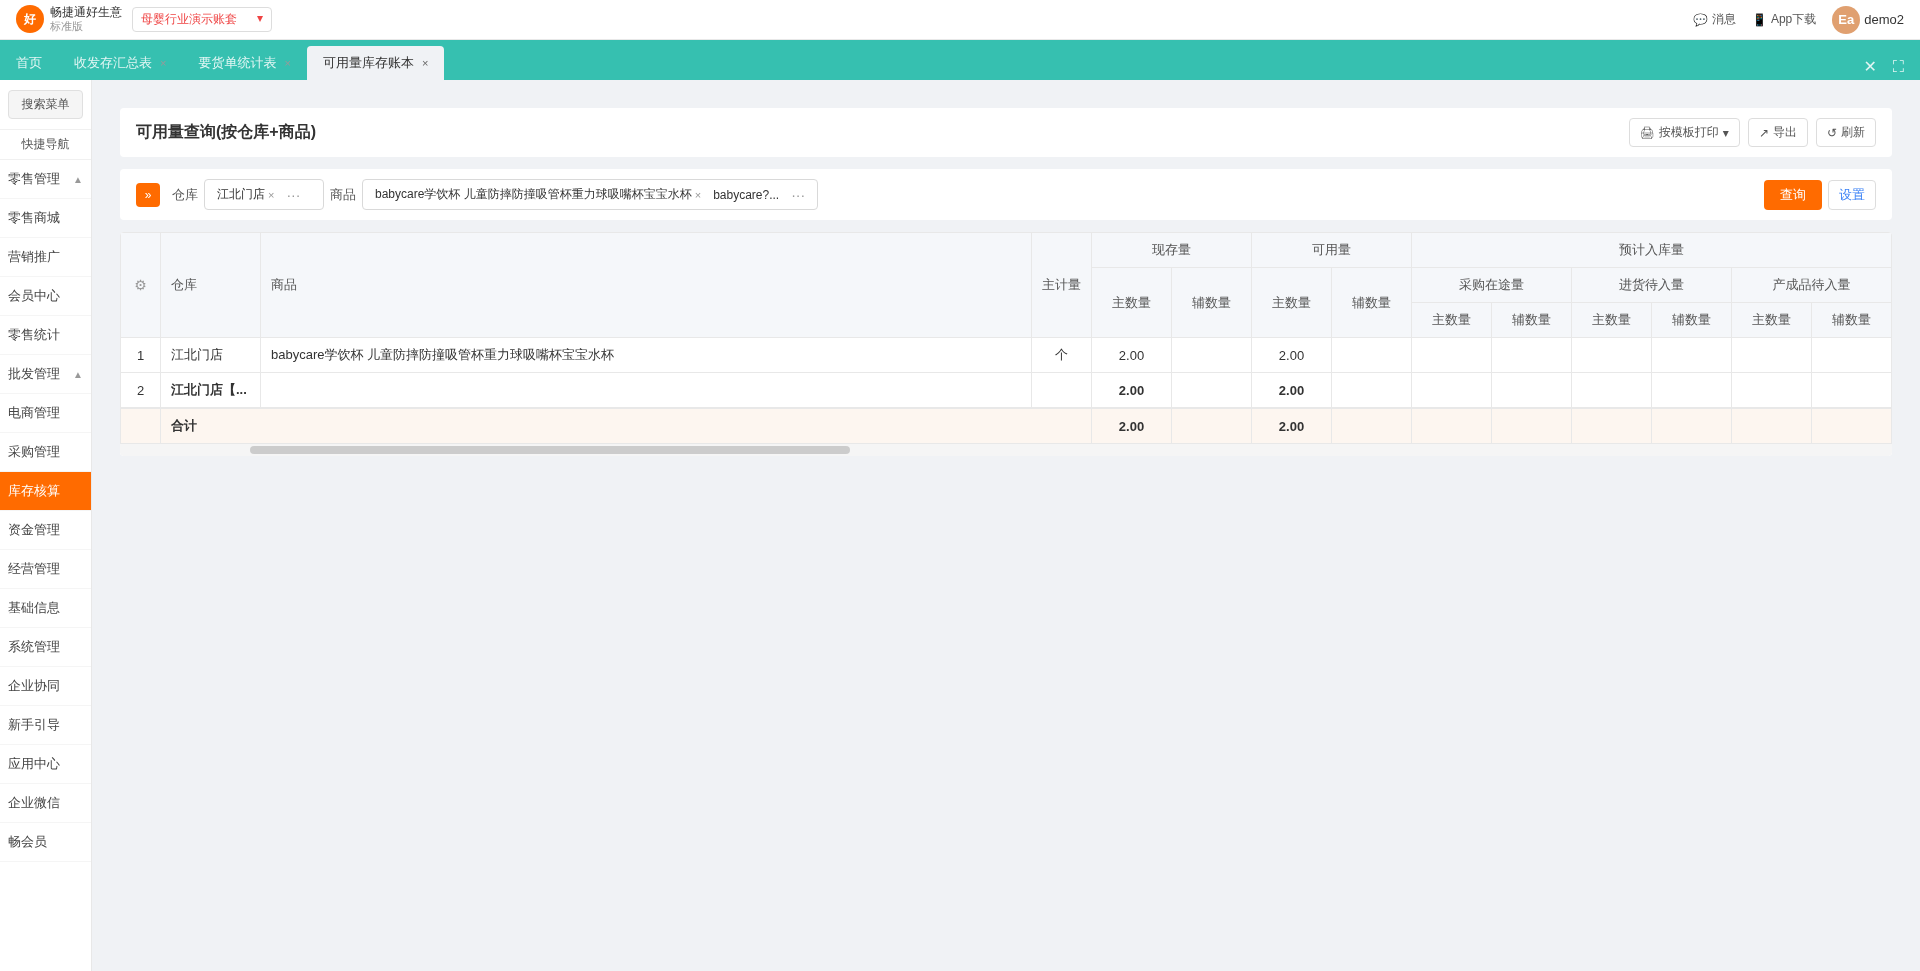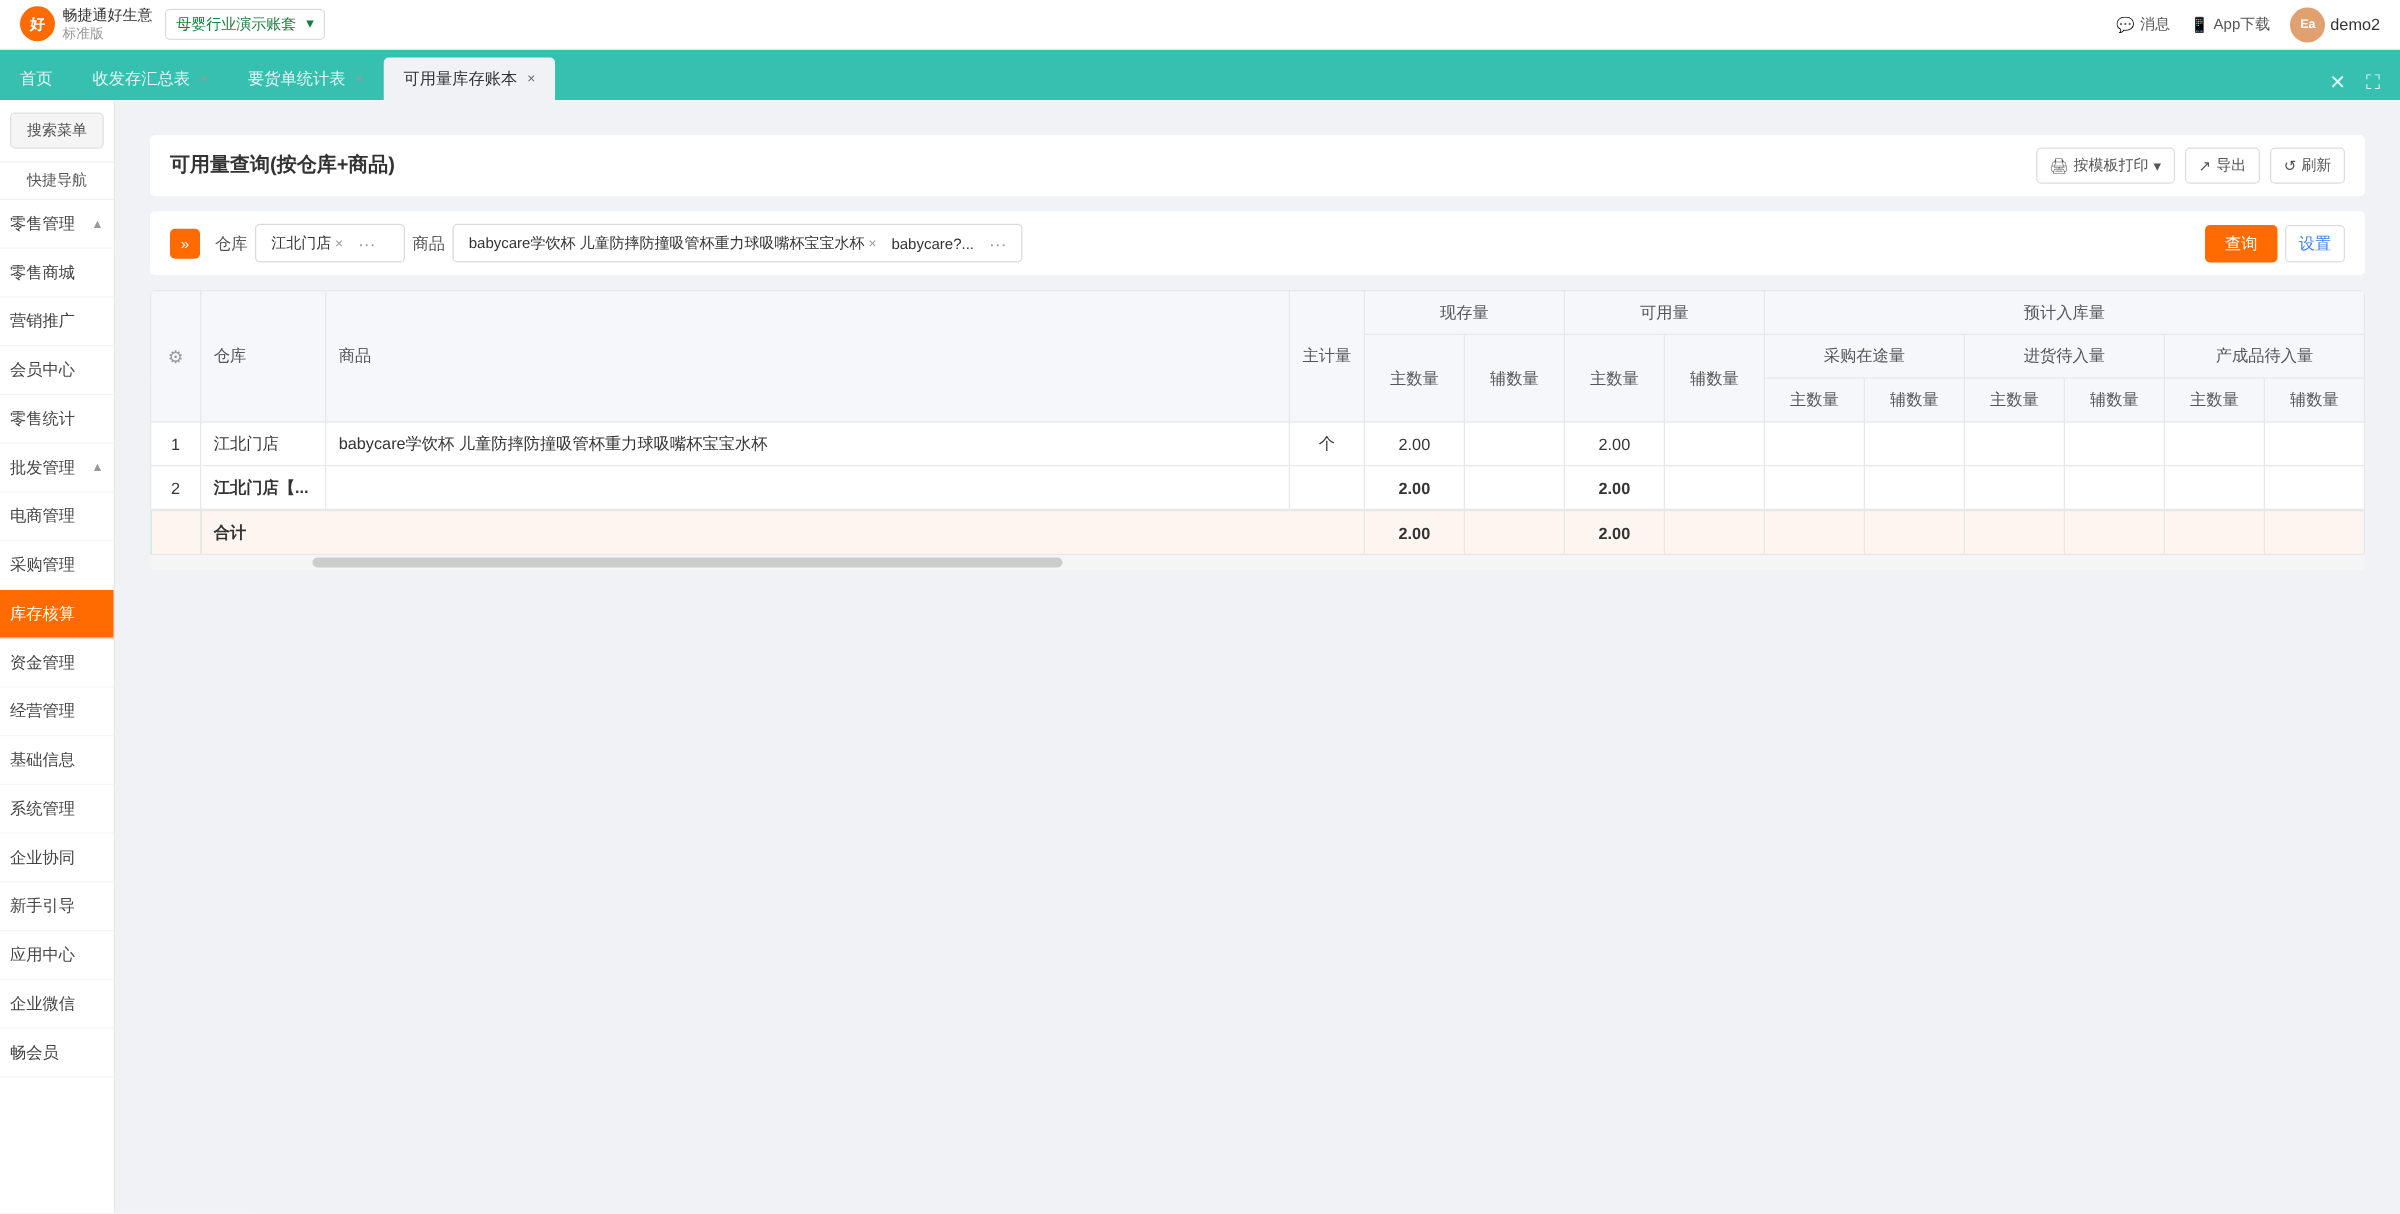--- a/index.html
+++ b/index.html
@@ -14,24 +14,24 @@
       justify-content: space-between;
       padding: 0 16px;
       border-bottom: 1px solid #e8e8e8;
       flex-shrink: 0;
     }
     .top-bar-left { display: flex; align-items: center; gap: 10px; }
     .logo-area { display: flex; align-items: center; gap: 6px; }
     .logo-icon { width: 28px; height: 28px; background: #ff6b00; border-radius: 50%; display: flex; align-items: center; justify-content: center; color: white; font-size: 12px; font-weight: bold; }
     .logo-text { font-size: 12px; color: #333; line-height: 1.2; }
     .logo-sub { font-size: 11px; color: #999; }
-    .industry-selector { display: flex; align-items: flex-start; gap: 8px; border: 1px solid #ddd; border-radius: 4px; padding: 3px 8px; cursor: pointer; color: #15803d; font-size: 12px; }
+    .industry-selector { display: flex; align-items: flex-start; gap: 20px; border: 1px solid #ddd; border-radius: 4px; padding: 3px 8px; cursor: pointer; color: #ef4444; font-size: 12px; }
     .top-bar-right { display: flex; align-items: center; gap: 16px; }
     .top-bar-btn { display: flex; align-items: center; gap: 4px; color: #555; font-size: 12px; cursor: pointer; }
-    .avatar { width: 28px; height: 28px; border-radius: 50%; background: #e0a070; display: flex; align-items: center; justify-content: center; color: white; font-size: 10px; font-weight: bold; }
+    .avatar { width: 28px; height: 28px; border-radius: 50%; background: #e0a070; display: flex; align-items: center; justify-content: center; color: white; font-size: 13px; font-weight: bold; }
     .username { font-size: 13px; color: #333; cursor: pointer; }
 
     
     .nav-tabs {
       height: 40px;
       background: #36c0b0;
       display: flex;
       align-items: flex-end;
       padding: 0 0 0 0;
       flex-shrink: 0;

